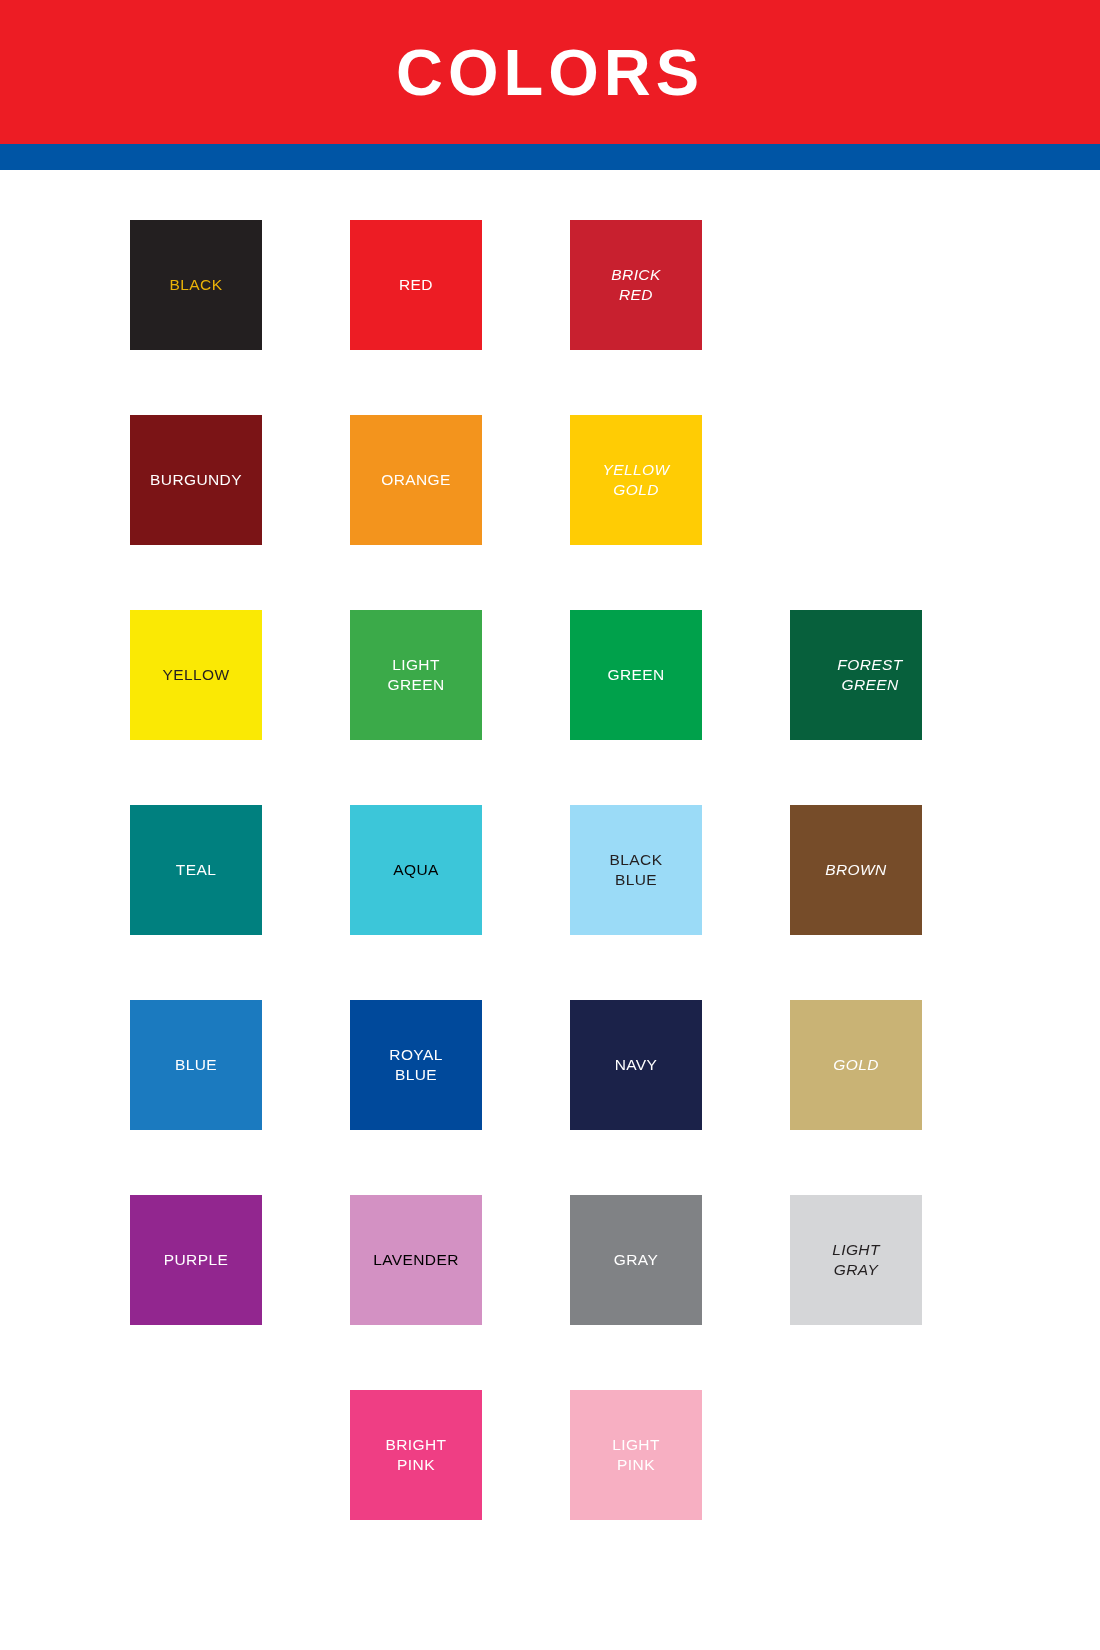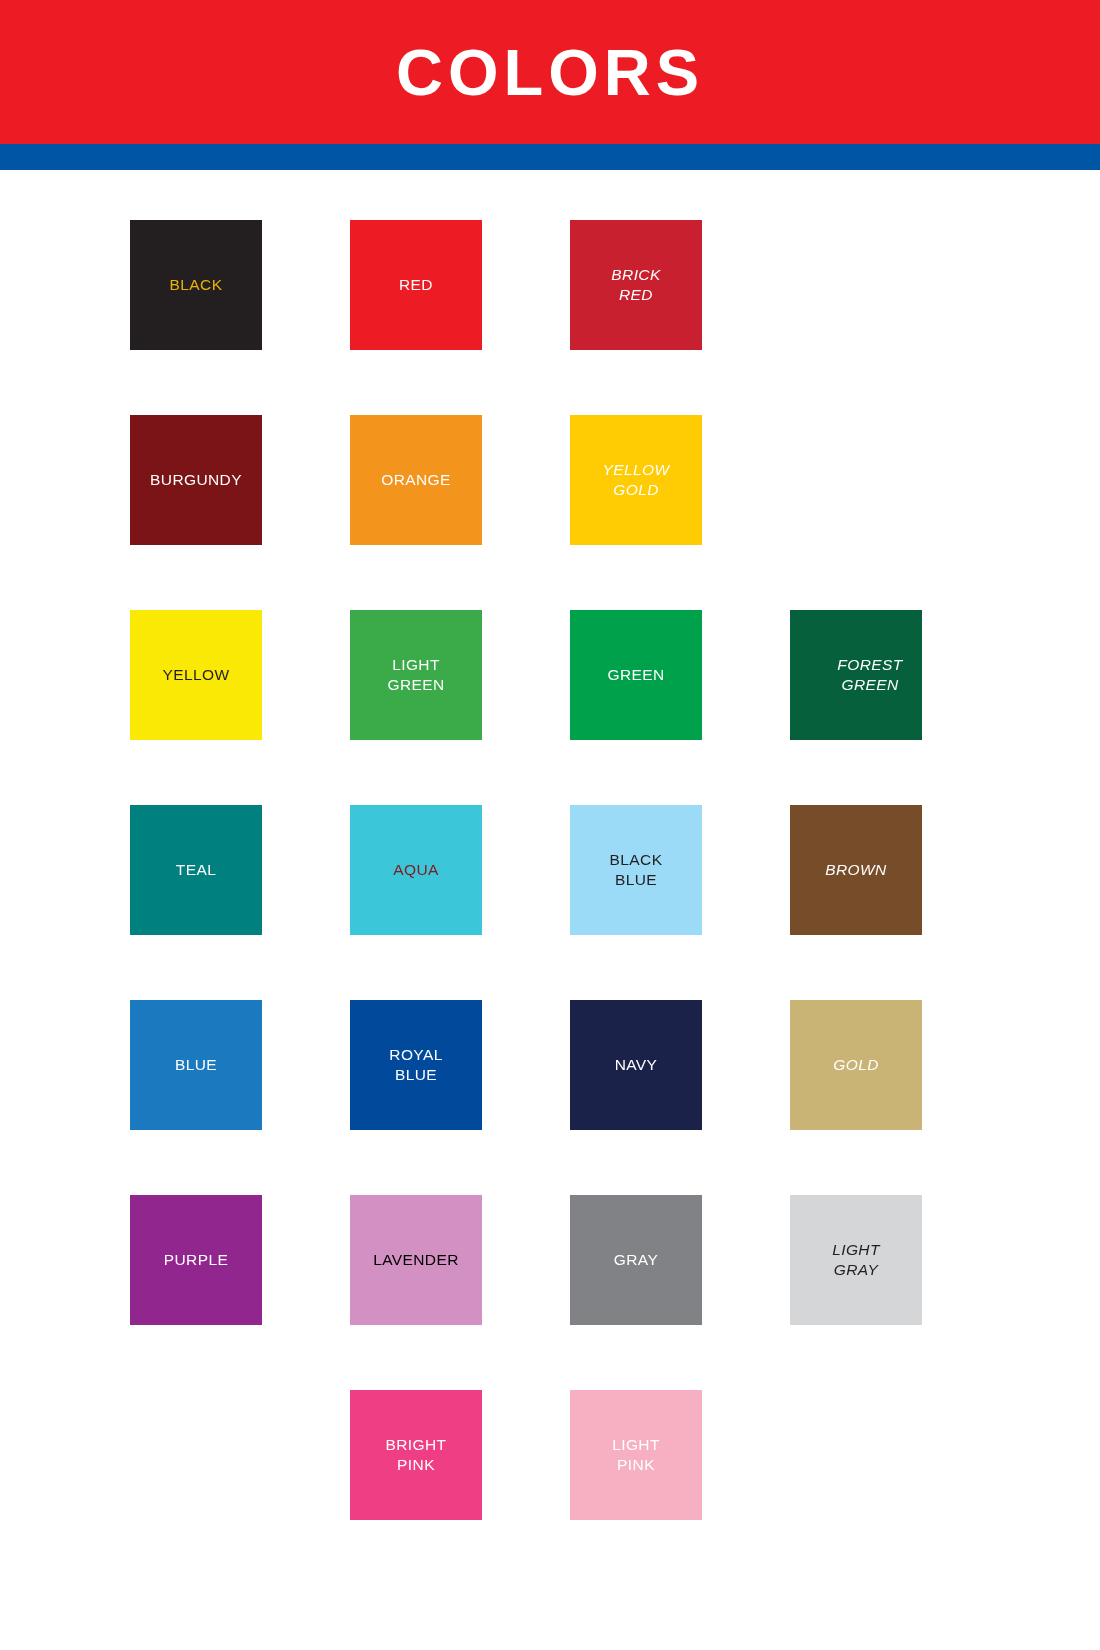--- a/index.html
+++ b/index.html
@@ -143,21 +143,21 @@
         <div class="cell" style="background: rgb(7, 96, 60); padding-left: 28px;">
           <span class="swatch-label two-line" style="color: rgb(255, 255, 255);">FOREST
 GREEN</span>
         </div>
       </div>
       <div class="grid-row">
         <div class="cell" style="background: rgb(0, 128, 127);">
           <span class="swatch-label" style="color: rgb(255, 255, 255);">TEAL</span>
         </div>
         <div class="cell" style="background: rgb(60, 198, 217);">
-          <span class="swatch-label" style="color: #7f1d1d;">AQUA</span>
+          <span class="swatch-label" style="color: #000000;">AQUA</span>
         </div>
         <div class="cell" style="background: rgb(155, 219, 247);">
           <span class="swatch-label two-line" style="color: rgb(35, 31, 32);">BLACK
 BLUE</span>
         </div>
         <div class="cell" style="background: rgb(118, 76, 41);">
           <span class="swatch-label" style="color: rgb(255, 255, 255);">BROWN</span>
         </div>
       </div>
       <div class="grid-row">

